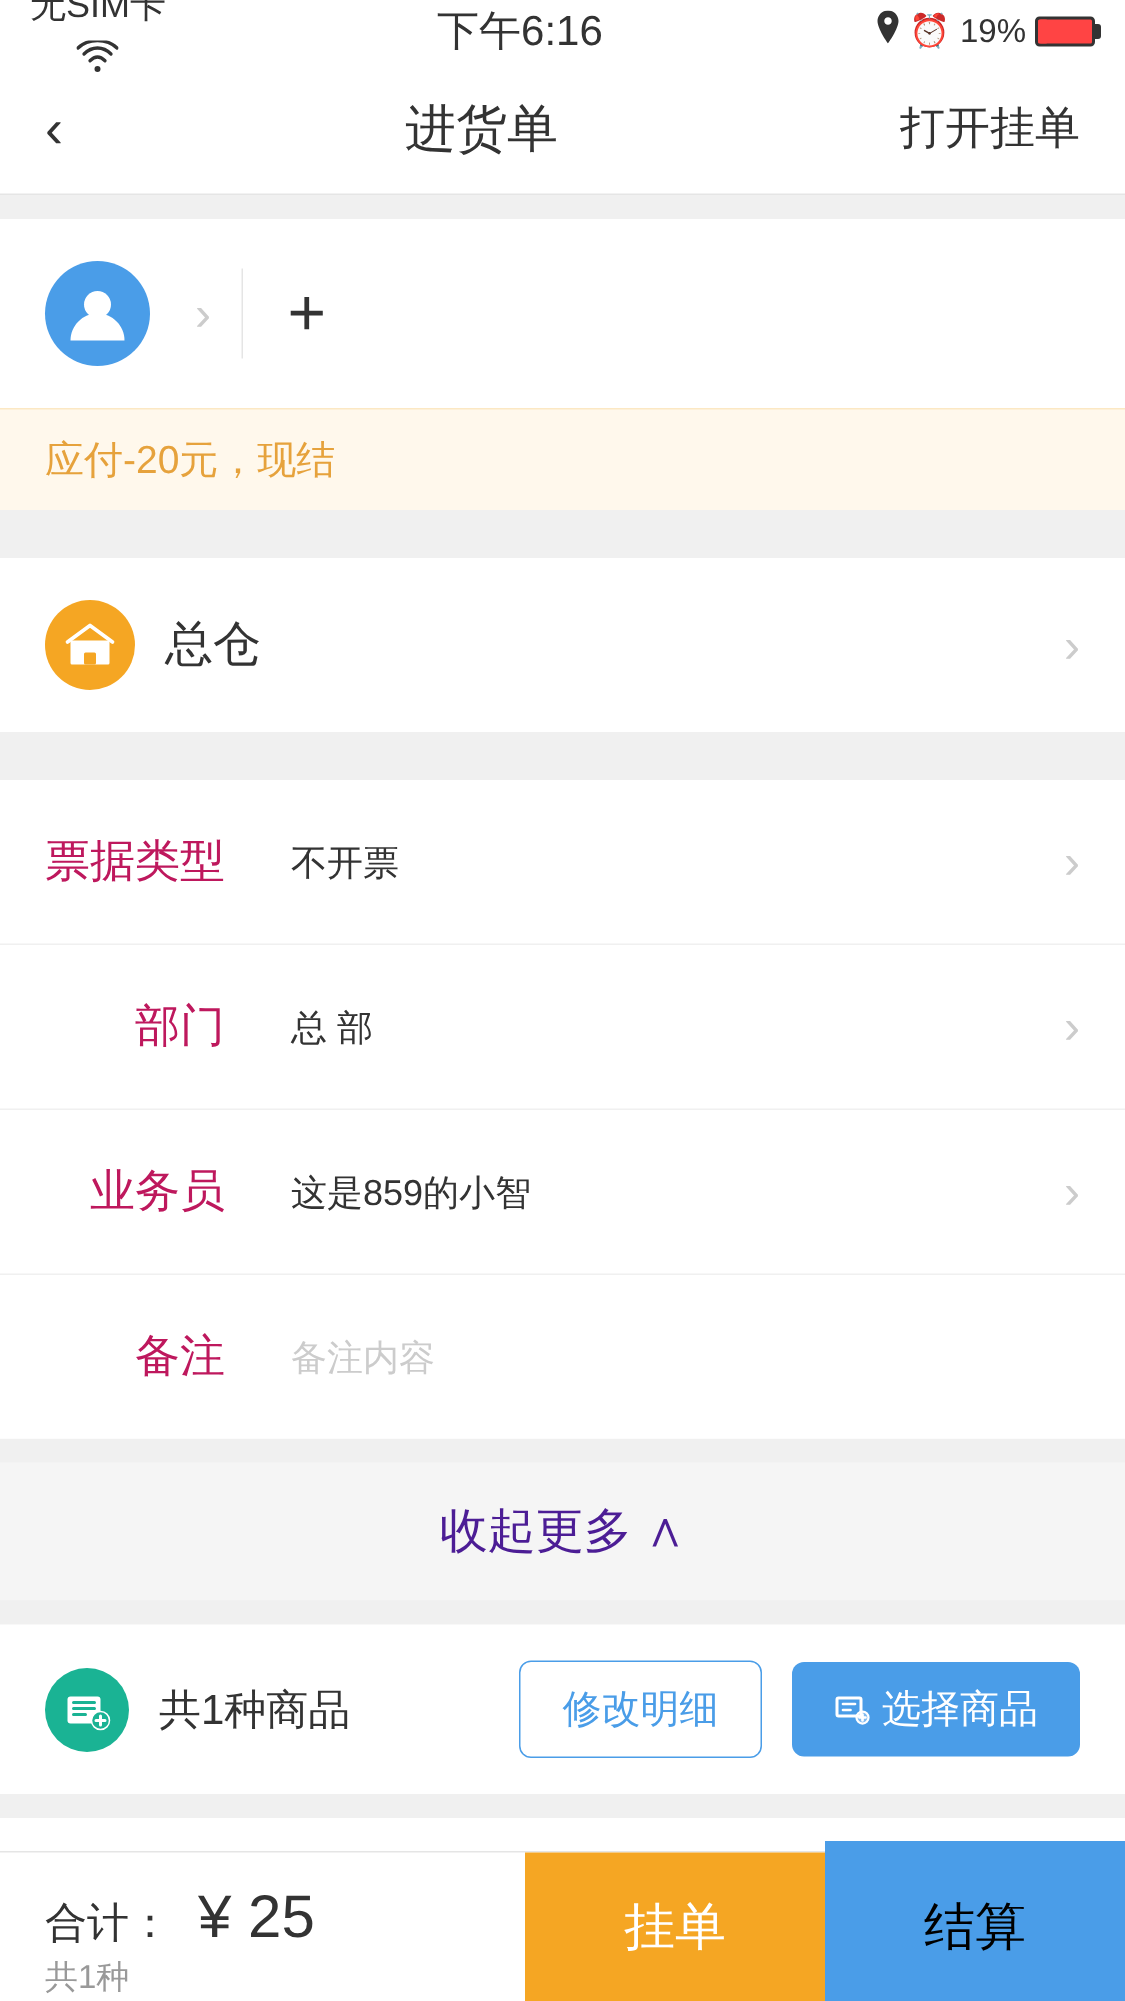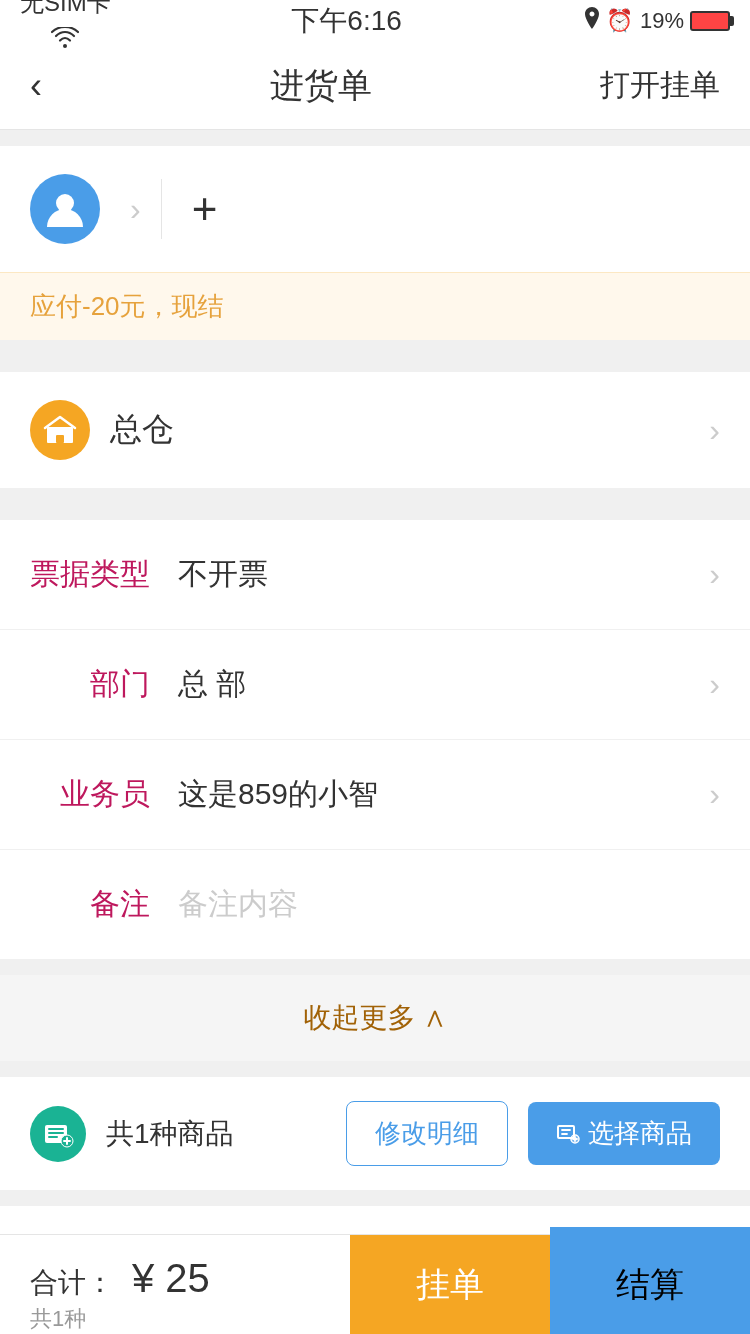--- a/index.html
+++ b/index.html
@@ -174,35 +174,35 @@
     .form-row:last-child { border-bottom: none; }
     .form-label {
       font-size: 30px;
       color: #be185d;
       width: 120px;
       flex-shrink: 0;
       text-align: right;
     }
     .form-value {
       flex: 1;
-      font-size: 30px;
-      color: #333;
-      margin-left: 28px;
+      font-size: 24px;
+      color: #333;
+      margin-left: 44px;
     }
     .form-placeholder {
       color: #ccc;
     }
 
     
     .collapse-row {
       background: #f5f5f5;
       padding: 24px 30px;
       text-align: center;
-      font-size: 28px;
-      color: #a16207;
+      font-size: 32px;
+      color: #4c1d95;
       cursor: pointer;
     }
 
     
     .products-header {
       background: #fff;
       display: flex;
       align-items: center;
       padding: 24px 30px;
       gap: 20px;

